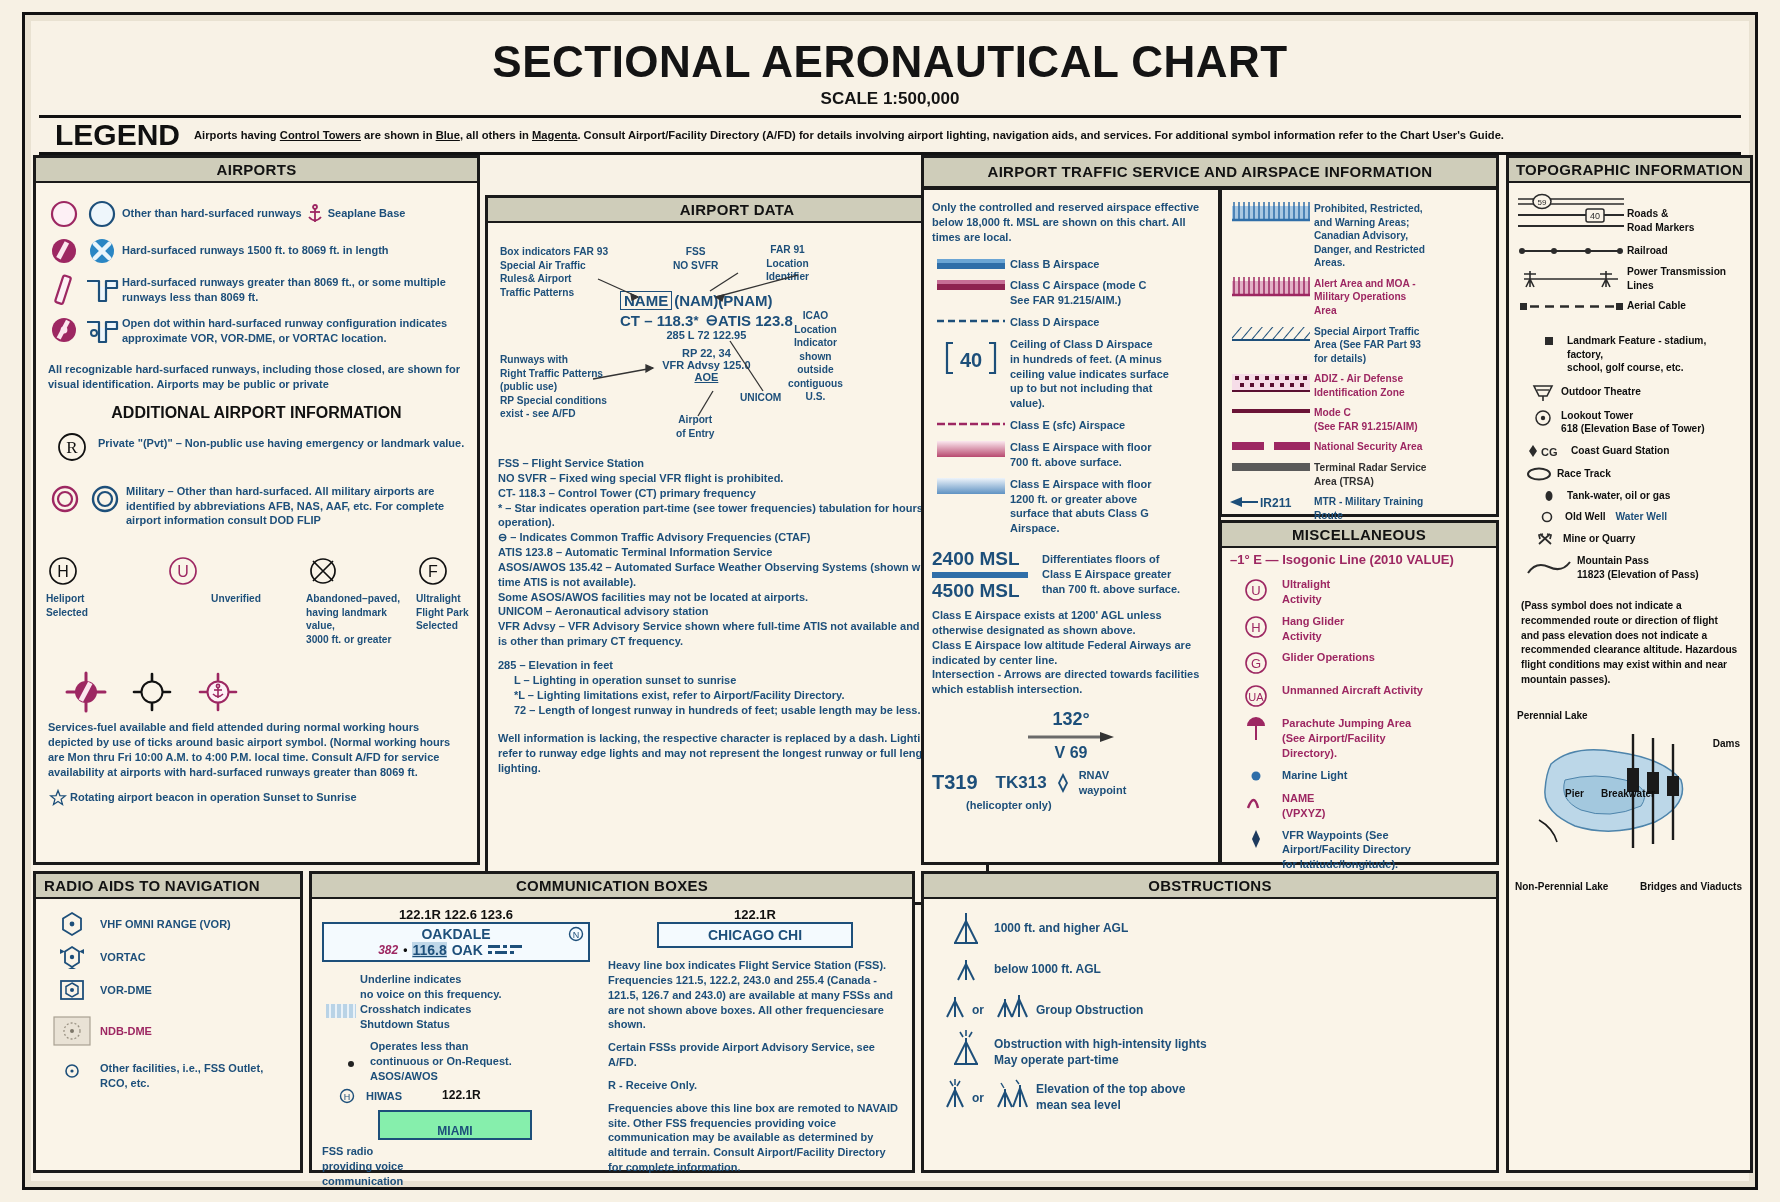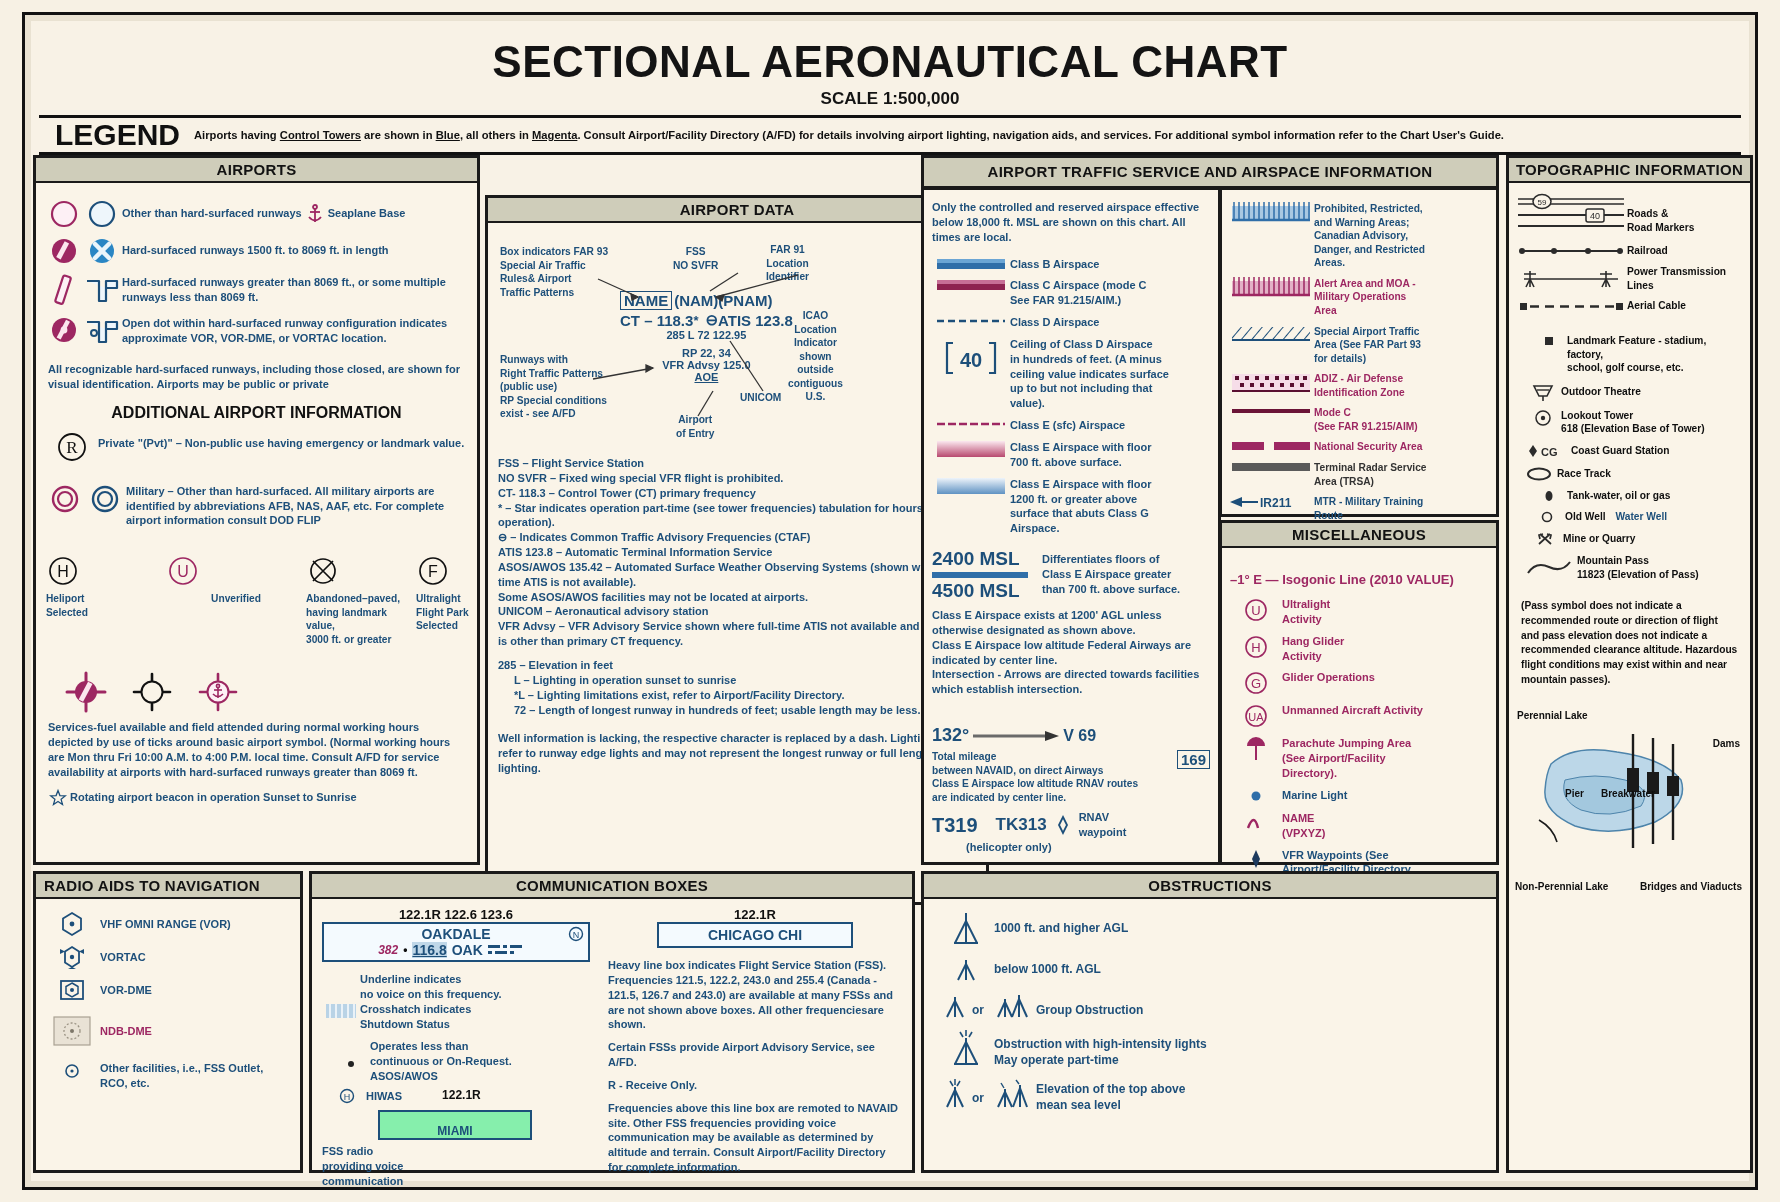--- a/index.html
+++ b/index.html
@@ -471,38 +471,31 @@
         </div>
         <div class="t s11" style="white-space:pre-line;padding-top:4px;">Differentiates floors of
 Class E Airspace greater
 than 700 ft. above surface.</div>
       </div>
 
       <div class="t s11" style="white-space:pre-line;margin-top:6px;">Class E Airspace exists at 1200' AGL unless otherwise designated as shown above.
 Class E Airspace low altitude Federal Airways are indicated by center line.
 Intersection - Arrows are directed towards facilities which establish intersection.</div>
 
-      <div style="display:flex;align-items:center;margin-top:28px;">
+      <div style="display:flex;align-items:center;margin-top:12px;flex-direction:column;">
         <span class="t" style="font-size:18px;">132°</span>
         <span style="margin:0 4px;">
               <svg width="86" height="14">
                 <line x1="0" y1="7" x2="74" y2="7" stroke="#6a6a6a" stroke-width="3"></line>
                 <polygon points="86,7 72,2 72,12" fill="#333"></polygon>
               </svg>
             </span>
         <span class="t" style="font-size:16px;">V 69</span>
       </div>
 
-      <div style="display:flex;align-items:flex-start;margin-top:4px;">
-        <div class="t s10" style="white-space:pre-line;flex:1 1 auto;">Total mileage
-between NAVAID, on direct Airways
-Class E Airspace low altitude RNAV routes
-are indicated by center line.</div>
-        <div class="kbox t" style="font-size:15px;align-self:flex-start;margin-left:4px;">169</div>
-      </div>
 
       <div style="display:flex;align-items:center;margin-top:6px;">
         <span class="t" style="font-size:20px;">T319</span>
         <span class="t" style="font-size:17px;margin-left:18px;">TK313</span>
         <span style="margin:0 6px;">
               <svg width="20" height="20" viewBox="0 0 20 20">
                 <polygon points="10,2 14,10 10,18 6,10" fill="none" stroke="#1d4f7a" stroke-width="1.8"></polygon>
               </svg>
             </span>
         <span class="t s11" style="white-space:pre-line;">RNAV
@@ -653,21 +646,21 @@
               </svg>
         </div>
         <div class="t s10" style="white-space:pre-line;">MTR - Military Training
 Route</div>
       </div>
     </div>
   </div>
 
   <div class="panel" style="left:1194px;top:505px;width:280px;height:345px;">
     <div class="panel-head">MISCELLANEOUS</div>
-    <div class="panel-body" style="padding:24px 8px;">
+    <div class="panel-body" style="padding:4px 8px;">
       <div class="tm" style="font-size:13px;">–1° E — Isogonic Line (2010 VALUE)</div>
 
       <div class="row" style="margin-top:10px;">
         <div class="sym" style="width:52px;">
               <svg width="26" height="26">
                 <circle cx="13" cy="13" r="10" fill="none" stroke="#9d2762" stroke-width="1.6"></circle>
                 <text x="13" y="18" font-size="13" text-anchor="middle" fill="#9d2762" font-family="Liberation Sans, sans-serif">U</text>
               </svg>
             </div>
         <div class="tm s11" style="white-space:pre-line;">Ultralight

